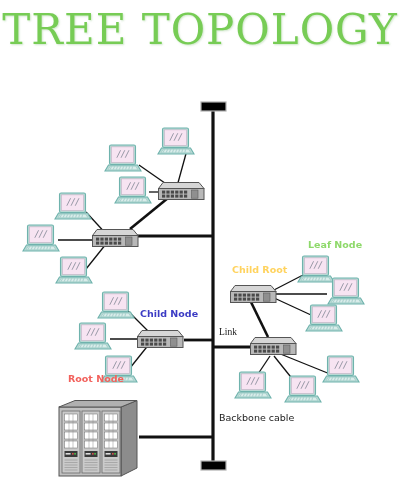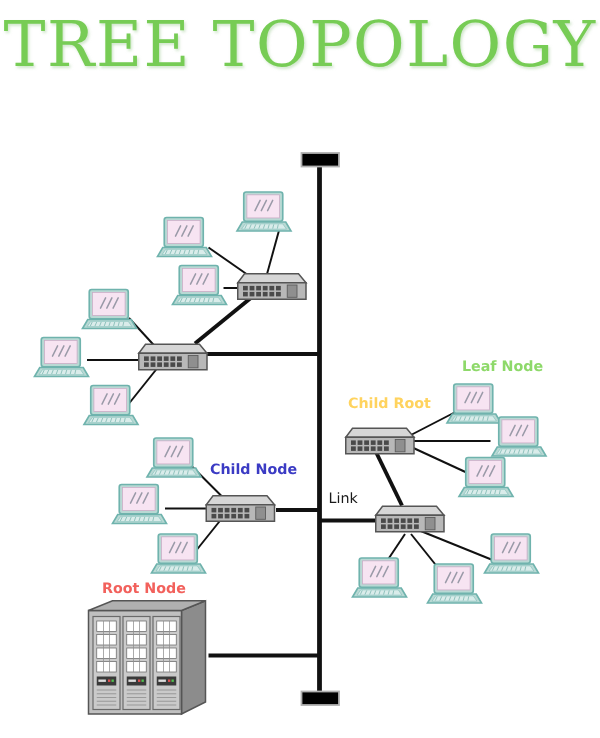--- a/index.html
+++ b/index.html
@@ -225,18 +225,19 @@
         <use href="#laptop-glyph"></use>
       </g>
   </svg>
 
   <div class="lbl" style="left:294px;top:239px;color:#8ed96a;margin-left:14px;">Leaf Node</div>
 
   <div class="lbl" style="left:232px;top:264px;color:#ffd35e;">Child Root</div>
 
   <div class="lbl" style="left:140px;top:308px;color:#3b3bc4;">Child Node</div>
 
-  <div class="lbl" style="left:68px;top:387px;color:#f2615c;">Root Node</div>
-
-  <div class="lbl-plain" style="left:219px;top:327px;">Link</div>
-
+  <div class="lbl" style="left:68px;top:373px;color:#f2615c;">Root Node</div>
+
+  <div class="lbl-plain" style="left:219px;top:327px;font-family:Liberation Serif, serif;">Link</div>
+
+  <div class="lbl-plain" style="left:219px;top:412px;">Backbone cable</div>
 
 </div>
 
 </body></html>

